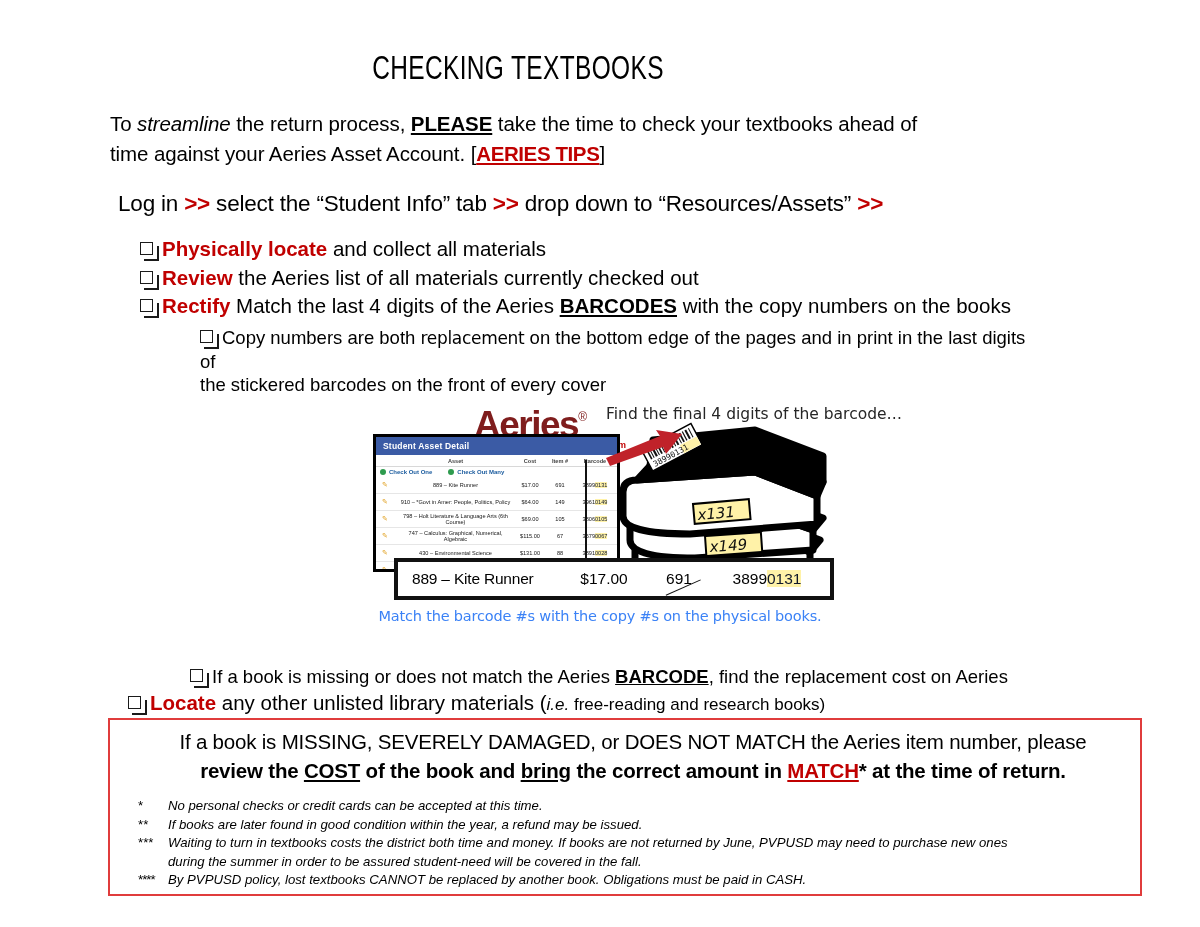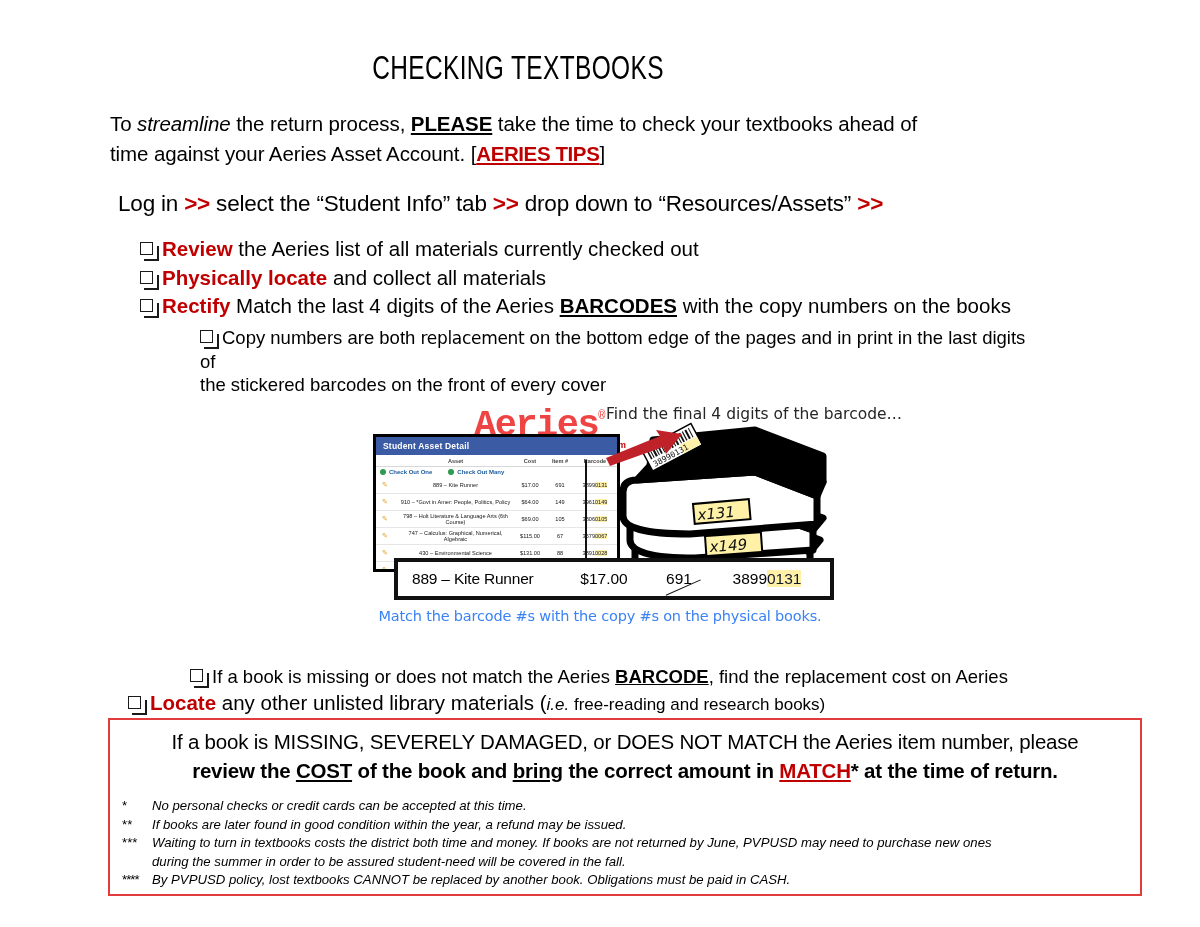--- a/index.html
+++ b/index.html
@@ -72,22 +72,22 @@
   .red-b { color: #c00000; font-weight: bold; }
   .hand { font-family: "DejaVu Sans", sans-serif; font-size: 17px; letter-spacing: -0.3px; }
   .indent2 { display: block; }
 
   
   .figure { position: relative; width: 1200px; height: 248px; margin-top: 6px; }
 
   .aeries-logo {
     position: absolute; left: 474px; top: 2px;
     font-size: 37px; font-weight: bold;
-    color: #ef4444; letter-spacing: -1.5px;
-    font-family: Liberation Mono, monospace;
+    color: #7f1d1d; letter-spacing: -1.5px;
+    font-family: Liberation Sans, sans-serif;
   }
   .aeries-logo .reg { font-size: 12px; vertical-align: 16px; font-weight: normal; }
   .aeries-tag {
     position: absolute; left: 476px; top: 38px;
     font-size: 9px; color: #c00000; font-weight: bold; letter-spacing: 1.2px;
   }
 
   .findtext {
     position: absolute; left: 606px; top: 4px;
     font-size: 15.5px; line-height: 17.5px;
@@ -167,21 +167,21 @@
     text-align: center; font-size: 14.5px; color: #3b82f6;
     font-family: "DejaVu Sans", sans-serif; letter-spacing: -0.2px;
   }
 
   
   .redbox {
     position: absolute; left: 108px; top: 718px;
     width: 1034px; height: 178px;
     border: 2px solid #e03c3c;
     background: #ffffff;
-    padding: 10px 12px 0 12px;
+    padding: 10px 12px 0 28px;
   }
   .rb-l1 { text-align: center; font-size: 20.5px; letter-spacing: -0.2px; }
   .rb-l2 { text-align: center; font-size: 20.5px; font-weight: bold; margin-top: 5px; letter-spacing: -0.2px; }
   .rb-l2 .cashred { color: #c00000; text-decoration: underline; }
   .foot { margin-top: 14px; font-size: 13.2px; font-style: italic; line-height: 18.6px; }
   .foot .fr { display: flex; }
   .foot .mk { width: 30px; flex: none; font-style: normal; }
   .foot .mk4 { width: 30px; flex: none; font-style: normal; letter-spacing: -1px; }
   .foot .tx { flex: 1; }
   .foot .cont { margin-left: 30px; }
@@ -196,24 +196,24 @@
   <div class="intro">
     <span>To </span><i>streamline</i><span> the return process, </span><span class="u-bold">PLEASE</span><span> take the time to check your textbooks ahead of time against your Aeries Asset Account. [</span><span class="redlink">AERIES TIPS</span><span>]</span>
   </div>
 
   <div class="loginline">
     <span>Log in </span><span class="chev">&gt;&gt;</span><span> select the “Student Info” tab </span><span class="chev">&gt;&gt;</span><span> drop down to “Resources/Assets” </span><span class="chev">&gt;&gt;</span>
   </div>
 
   <div class="bul-l1">
     <div class="row">
+      <span class="sq"></span><span class="red-b">Physically locate</span><span> and collect all materials</span>
+    </div>
+    <div class="row">
       <span class="sq"></span><span class="red-b">Review</span><span> the Aeries list of all materials currently checked out</span>
-    </div>
-    <div class="row">
-      <span class="sq"></span><span class="red-b">Physically locate</span><span> and collect all materials</span>
     </div>
     <div class="row">
       <span class="sq"></span><span class="red-b">Rectify</span><span> Match the last 4 digits of the Aeries </span><span class="u-bold">BARCODES</span><span> with the copy numbers on the books</span>
     </div>
   </div>
 
   <div class="bul-l2">
     <span class="sq"></span><span>Copy numbers are both </span><span class="hand">replacement</span><span> on the bottom edge of the pages and in print in the last digits of</span>
     <span class="indent2">the stickered barcodes on the front of every cover</span>
   </div>

